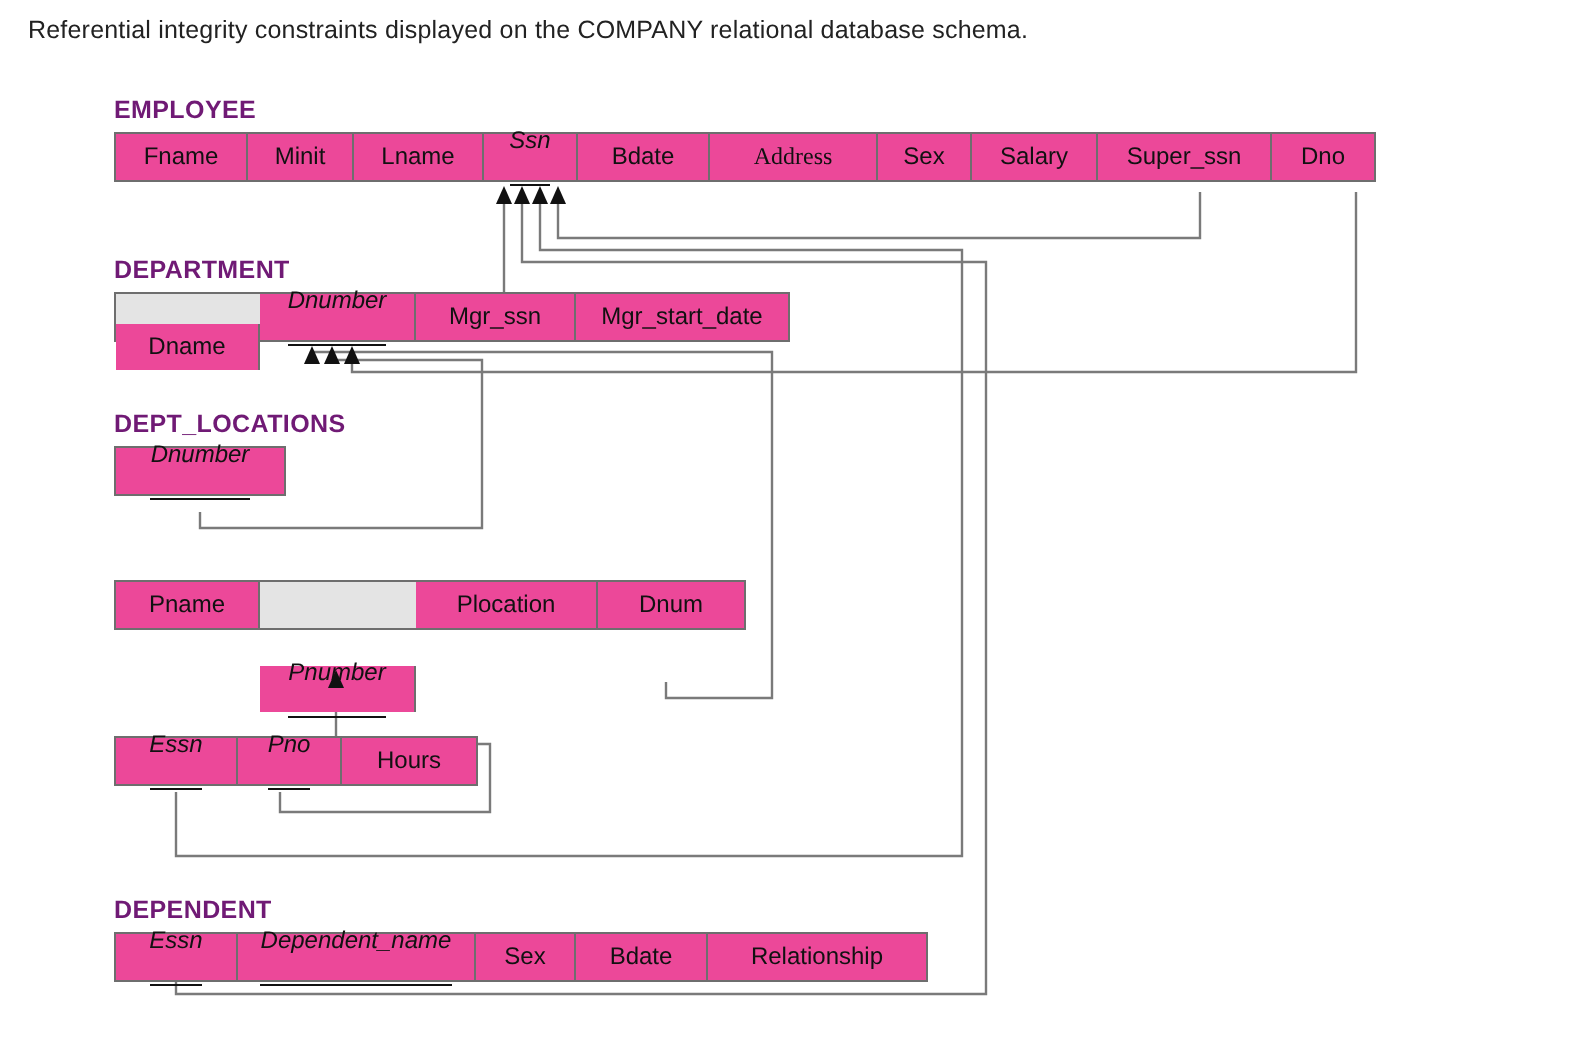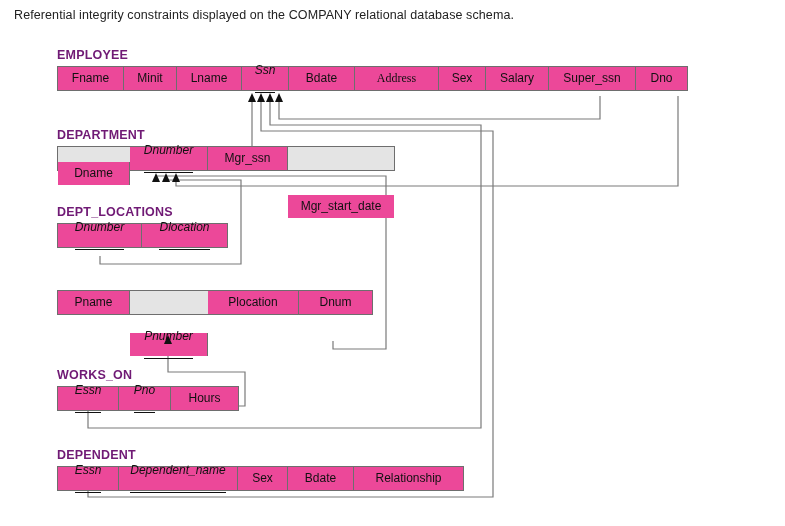--- a/index.html
+++ b/index.html
@@ -126,54 +126,50 @@
         <div class="row">
           <div class="cell" style="width: 72px; margin-top: 15px;">
             <span class="lbl">Dname</span>
           </div>
           <div class="cell pk" style="width: 78px;">
             <span class="lbl">Dnumber</span>
           </div>
           <div class="cell" style="width: 80px;">
             <span class="lbl">Mgr_ssn</span>
           </div>
-          <div class="cell" style="width: 106px; margin-top: 48px;">
+          <div class="cell" style="width: 106px;">
             <span class="lbl">Mgr_start_date</span>
           </div>
         </div>
       </div>
       <div class="table-block" style="left: 57px; top: 205px;">
         <div class="tbl-name">DEPT_LOCATIONS</div>
         <div class="row">
           <div class="cell pk" style="width: 84px;">
             <span class="lbl">Dnumber</span>
           </div>
-          <div class="cell pk" style="width: 85px;">
-            <span class="lbl">Dlocation</span>
-          </div>
         </div>
       </div>
       <div class="table-block" style="left: 57px; top: 290px;">
         <div class="row">
           <div class="cell" style="width: 72px;">
             <span class="lbl">Pname</span>
           </div>
           <div class="cell pk" style="width: 78px; margin-top: 42px;">
             <span class="lbl">Pnumber</span>
           </div>
           <div class="cell" style="width: 91px;">
             <span class="lbl">Plocation</span>
           </div>
           <div class="cell" style="width: 73px;">
             <span class="lbl">Dnum</span>
           </div>
         </div>
       </div>
       <div class="table-block" style="left: 57px; top: 368px;">
-        <div class="tbl-name">WORKS_ON</div>
         <div class="row">
           <div class="cell pk" style="width: 61px;">
             <span class="lbl">Essn</span>
           </div>
           <div class="cell pk" style="width: 52px;">
             <span class="lbl">Pno</span>
           </div>
           <div class="cell" style="width: 67px;">
             <span class="lbl">Hours</span>
           </div>

